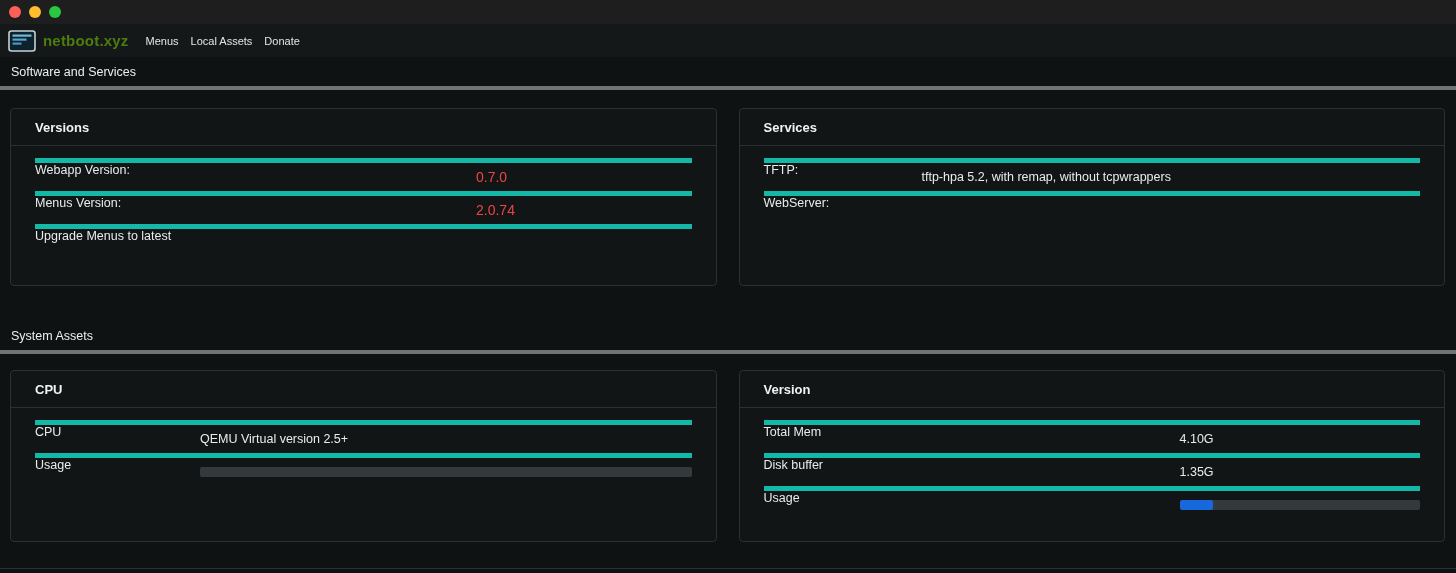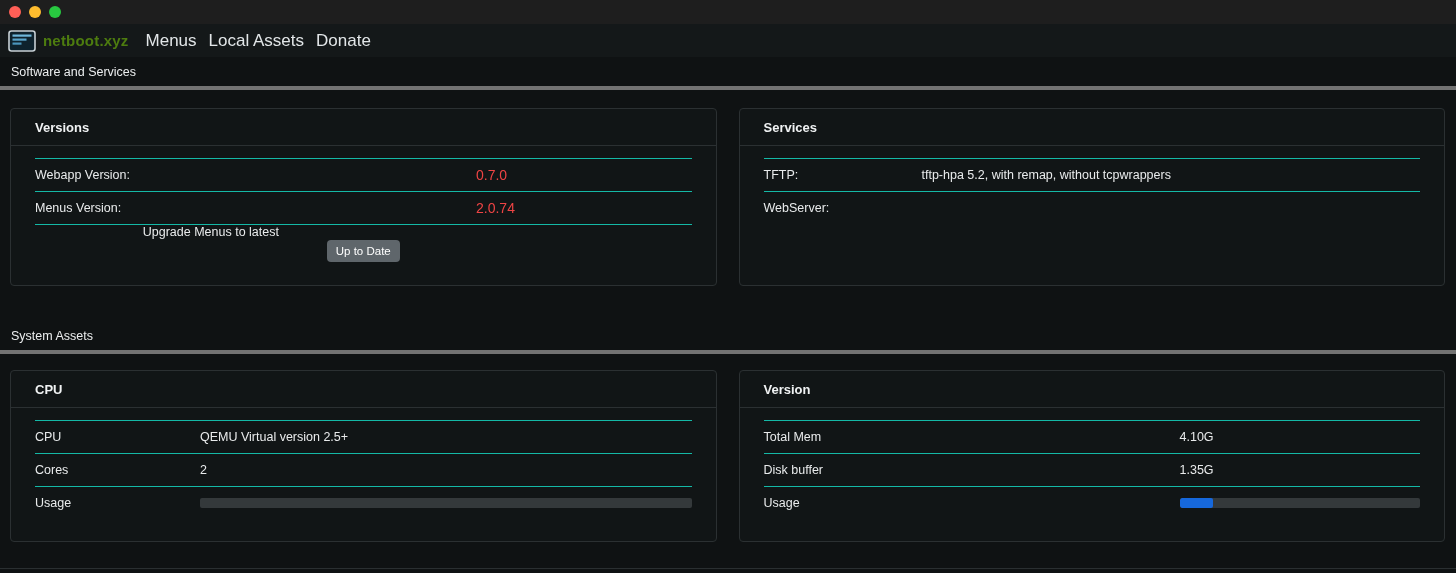--- a/index.html
+++ b/index.html
@@ -30,21 +30,21 @@
     padding: 0 8px;
   }
   .logo { display: flex; align-items: center; }
   .brand {
     font-size: 15px; font-weight: 700; color: #4d7c0f;
     margin-left: 7px; text-decoration: none; letter-spacing: 0.2px;
     cursor: pointer;
   }
   .nav { display: flex; margin-left: 17px; }
   .nav a {
-    font-size: 17px; color: #e2e6e8; text-decoration: none;
+    font-size: 11px; color: #e2e6e8; text-decoration: none;
     margin-right: 12px; cursor: pointer;
   }
 
   
   .section-header {
     height: 33px; display: flex; align-items: center;
     padding: 0 11px;
     border-bottom: 4px solid #737373;
     font-size: 12.5px; color: #eceeef;
   }
@@ -63,23 +63,23 @@
     border-radius: 4px;
   }
   .card-header {
     padding: 11px 24px 10px 24px;
     border-bottom: 1px solid #2b3032;
     font-size: 13px; color: #f0f2f3; font-weight: bold;
   }
   .card-body { padding: 12px 24px 22px 24px; }
 
   .trow {
-    display: flex; align-items: center;
+    display: flex; 
     min-height: 33px;
-    border-top: 1px solid #14b8a6;
+    border-top: 5px solid #14b8a6;
     font-size: 12.5px;
   }
   .trow.tall { min-height: 39px; flex-direction: column; }
   .tlabel { flex-shrink: 0; color: #e9ebec; }
   .lbl-441 { width: 441px; }
   .lbl-158 { width: 158px; }
   .lbl-165 { width: 165px; }
   .lbl-416 { width: 416px; }
   .tvalue { flex: 1; display: flex; align-items: center; }
 
@@ -152,23 +152,20 @@
         </div>
       </div>
       <div class="trow">
         <div class="tlabel lbl-441">Menus Version:</div>
         <div class="tvalue">
           <a class="value-link">2.0.74</a>
         </div>
       </div>
       <div class="trow tall">
         <div class="tlabel lbl-441">Upgrade Menus to latest</div>
-        <div class="tvalue">
-          <button class="btn-secondary">Up to Date</button>
-        </div>
       </div>
     </div>
   </div>
 
   <div class="card">
     <div class="card-header">Services</div>
     <div class="card-body">
       <div class="trow">
         <div class="tlabel lbl-158">TFTP:</div>
         <div class="tvalue">tftp-hpa 5.2, with remap, without tcpwrappers</div>
@@ -186,24 +183,20 @@
 </div>
 
 <div class="cards-row second">
 
   <div class="card">
     <div class="card-header">CPU</div>
     <div class="card-body">
       <div class="trow">
         <div class="tlabel lbl-165">CPU</div>
         <div class="tvalue">QEMU Virtual version 2.5+</div>
-      </div>
-      <div class="trow">
-        <div class="tlabel lbl-165">Cores</div>
-        <div class="tvalue">2</div>
       </div>
       <div class="trow">
         <div class="tlabel lbl-165">Usage</div>
         <div class="tvalue">
           <div class="progress">
             <div class="progress-fill" style="width: 0%;"></div>
           </div>
         </div>
       </div>
     </div>

